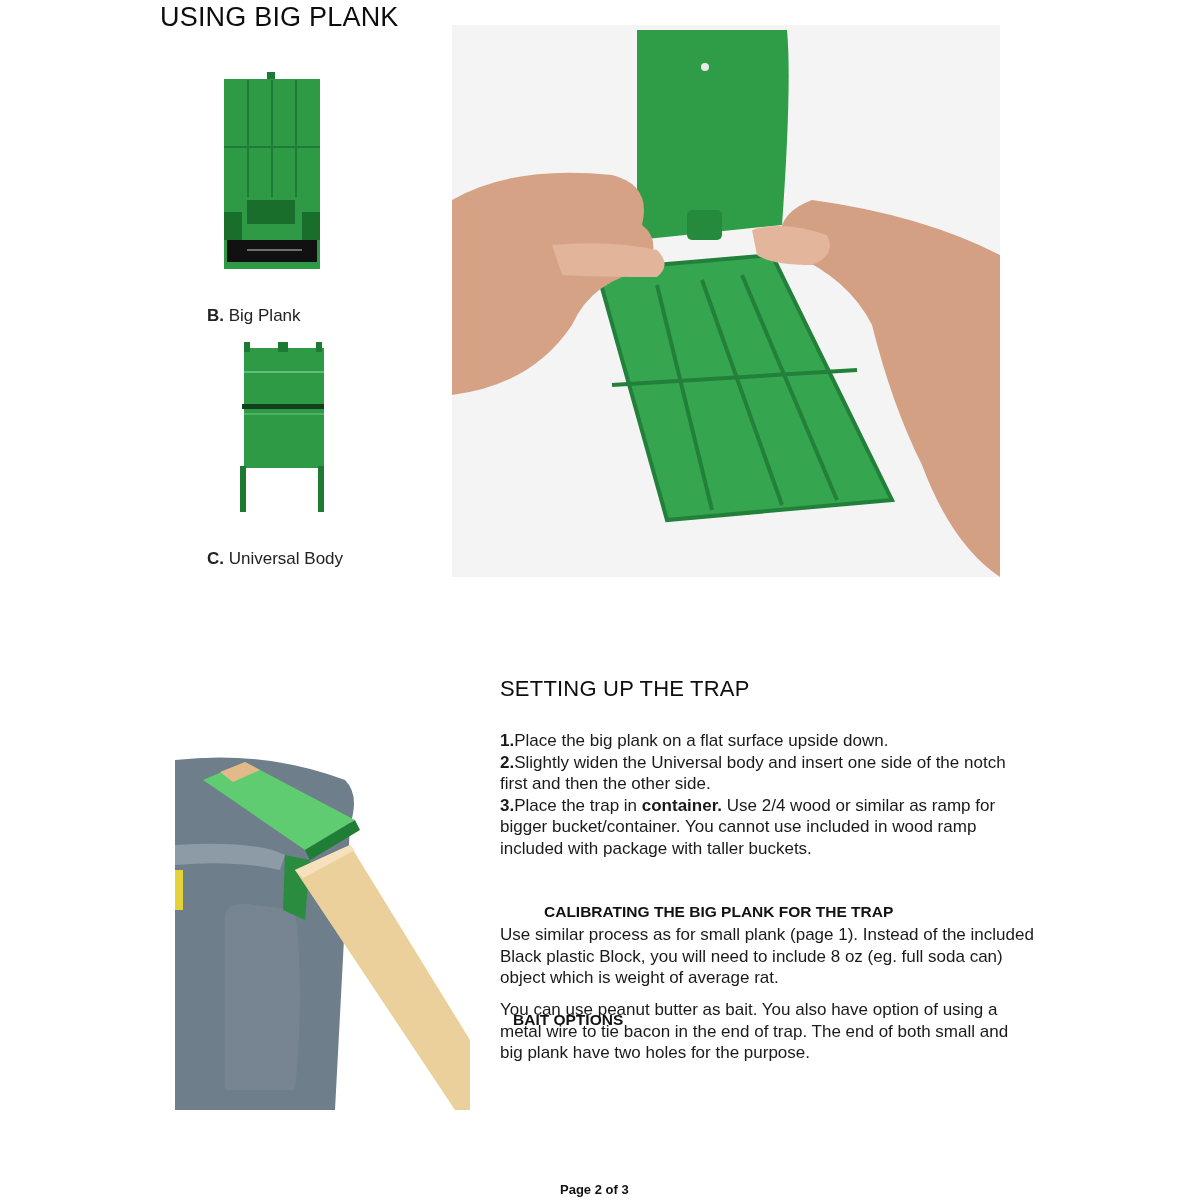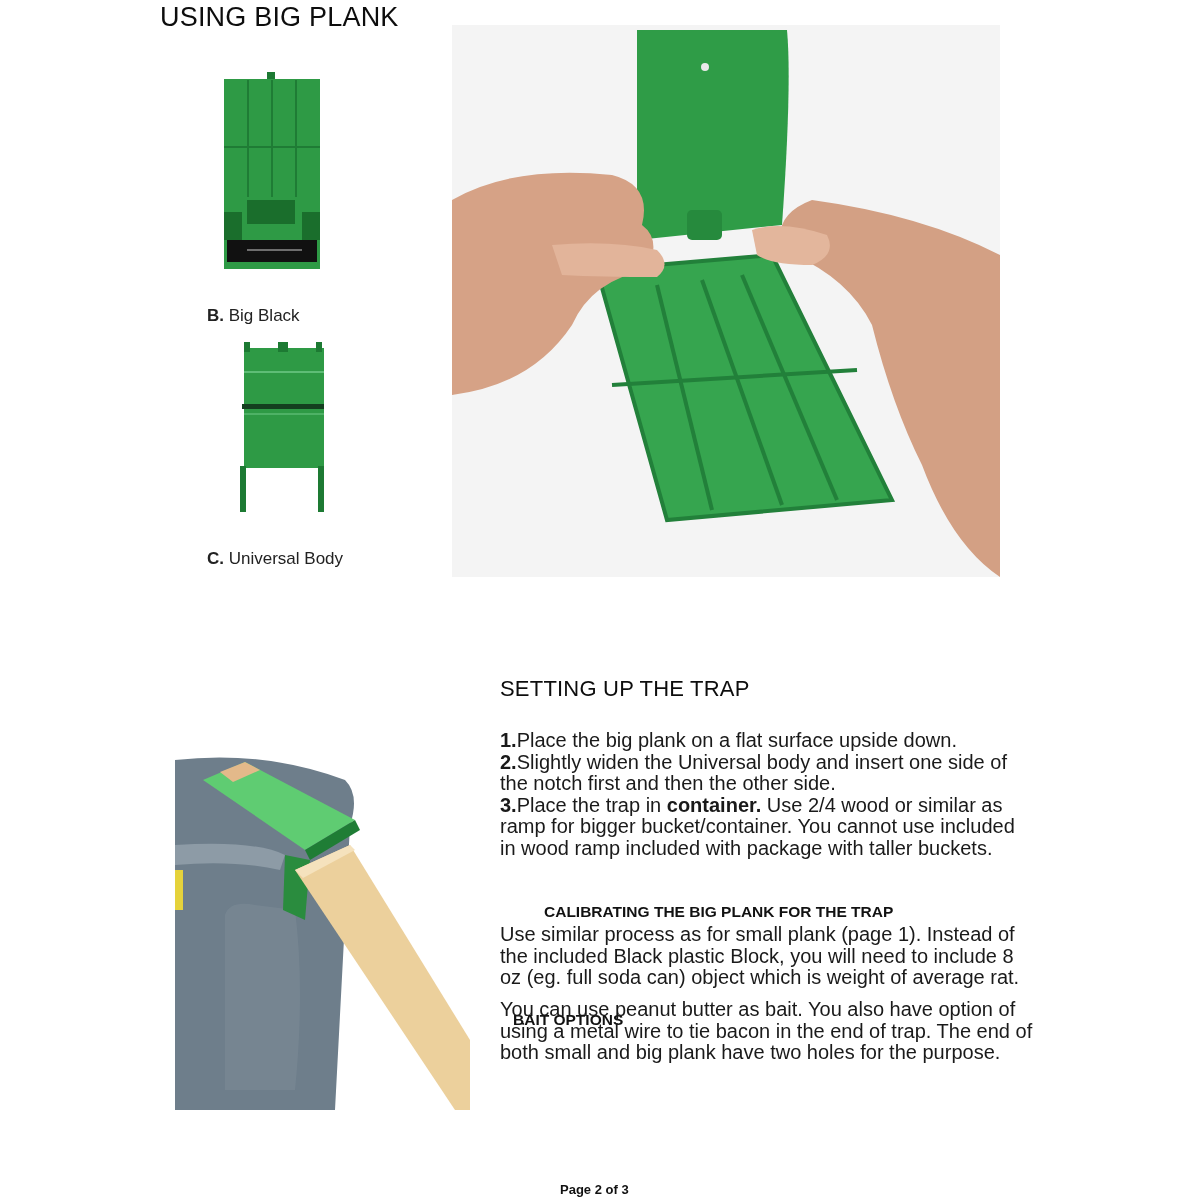--- a/index.html
+++ b/index.html
@@ -2,21 +2,21 @@
 <html><head>
 <meta charset="utf-8">
 <style>
   html, body { margin: 0; padding: 0; background: #ffffff; }
   body { width: 1200px; height: 1200px; position: relative; overflow: hidden;
          font-family: "Liberation Sans", "DejaVu Sans", sans-serif; color: #111; }
   .abs { position: absolute; }
   .h1 { font-weight: 400; font-size: 27px; letter-spacing: 0.2px; color: #0d0d0d; }
   .label { font-size: 17px; color: #222; }
   .label b { font-weight: 700; }
-  .body-text { font-size: 20px; line-height: 21.5px; color: #1a1a1a; }
+  .body-text { font-size: 17px; line-height: 21.5px; color: #1a1a1a; }
   .sub { font-weight: 700; font-size: 15.5px; color: #111; }
   .footer { font-size: 13px; font-weight: 700; color: #111; }
   svg { display: block; }
 </style>
 </head>
 <body>
 
 <div class="abs h1" style="left:160px; top:2px;">USING BIG PLANK</div>
 
 <div class="abs" style="left:222px; top:72px; width:100px; height:200px;">
@@ -30,21 +30,21 @@
       <line x1="2" y1="75" x2="98" y2="75"></line>
     </g>
     <rect x="25" y="128" width="48" height="24" fill="#1a6e2c"></rect>
     <rect x="2" y="140" width="18" height="28" fill="#1a6e2c"></rect>
     <rect x="80" y="140" width="18" height="28" fill="#1a6e2c"></rect>
     <rect x="5" y="168" width="90" height="22" fill="#111"></rect>
     <line x1="25" y1="178" x2="80" y2="178" stroke="#ccc" stroke-width="1"></line>
   </svg>
 </div>
 <div class="abs label" style="left:207px; top:306px;">
-  <b>B.</b> <span>Big Black</span>
+  <b>B.</b> <span>Big Plank</span>
 </div>
 
 <div class="abs" style="left:240px; top:342px; width:86px; height:172px;">
   <svg width="86" height="172" viewBox="0 0 86 172">
     <rect x="4" y="6" width="80" height="120" fill="#2e9a45"></rect>
     <rect x="4" y="0" width="6" height="10" fill="#1d7a33"></rect>
     <rect x="38" y="0" width="10" height="10" fill="#1d7a33"></rect>
     <rect x="76" y="0" width="6" height="10" fill="#1d7a33"></rect>
     <line x1="4" y1="30" x2="84" y2="30" stroke="#6fc987" stroke-width="1.5"></line>
     <rect x="2" y="62" width="82" height="5" fill="#143f1f"></rect>

